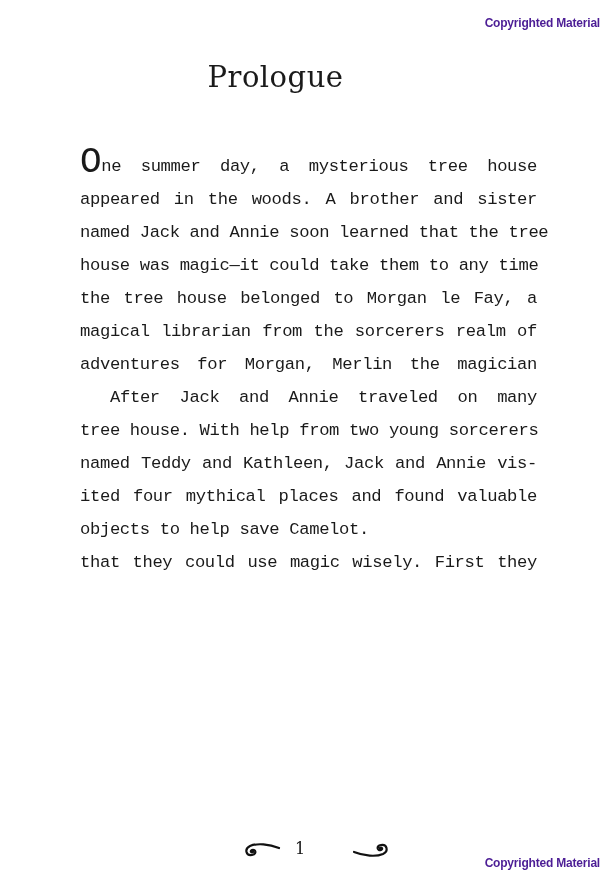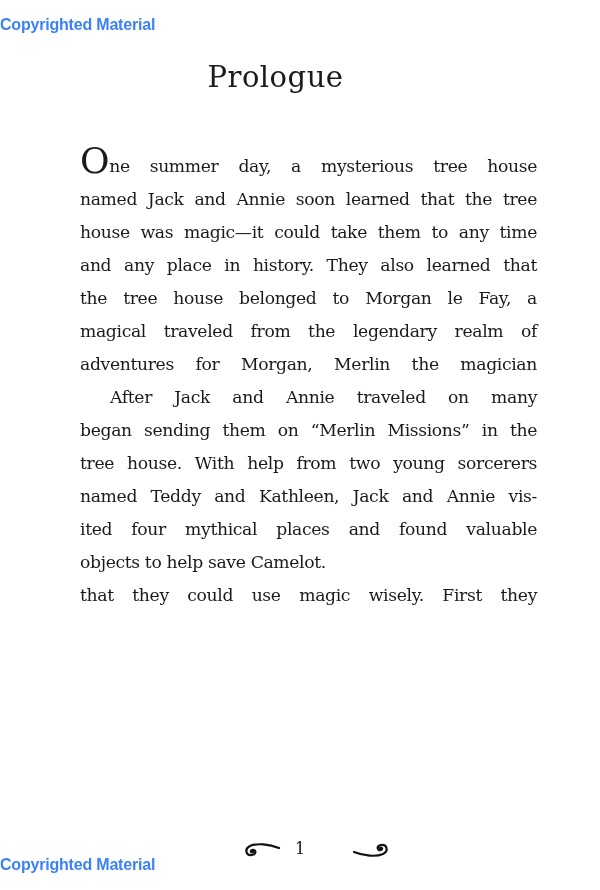--- a/index.html
+++ b/index.html
@@ -1,40 +1,40 @@
 <!DOCTYPE html>
 <html><head>
   <meta charset="utf-8">
   <style>
     html, body { margin: 0; padding: 0; }
     body {
       width: 600px; height: 890px; background: #ffffff; position: relative; overflow: hidden;
       font-family: "DejaVu Serif", serif; color: #1a1a1a;
     }
     .watermark {
-      position: absolute; left: 0; width: 600px; text-align: left;
+      position: absolute; left: 0; width: 600px; text-align: right;
       font-family: "Liberation Sans", sans-serif; font-weight: bold;
-      font-size: 16px; color: #3b82f6; letter-spacing: -0.2px;
+      font-size: 12px; color: #4c1d95; letter-spacing: -0.2px;
     }
     .wm-top { top: 16px; }
     .wm-bottom { top: 856px; }
     .title {
       position: absolute; top: 60px; left: 0; width: 551px; text-align: center;
       font-family: "DejaVu Serif", serif; font-size: 29px; color: #1a1a1a; letter-spacing: 0.5px;
     }
     .body-text {
       position: absolute; top: 150px; left: 80px; width: 457px;
       font-family: "DejaVu Serif", serif; font-size: 17.2px; line-height: 33px;
       text-align: justify; hyphens: manual; letter-spacing: -0.35px;
     }
     .para { margin: 0; }
     .drop {
       font-size: 36px; line-height: 0; vertical-align: -1px;
     }
-    .line { display: block; text-align: justify; text-align-last: justify; white-space: nowrap; }
+    .line { display: block; text-align: justify; text-align-last: justify; white-space: nowrap; font-family: Liberation Mono, monospace; }
     .line.last { text-align-last: left; }
     .footer {
       position: absolute; top: 840px; left: 0; width: 600px; height: 20px;
     }
     .page-num {
       position: absolute; left: 0; width: 600px; top: -1px; text-align: center;
       font-family: "DejaVu Serif", serif; font-size: 16px; color: #111;
     }
     .flourish { position: absolute; top: 2px; }
     .fl-left { left: 243px; }
@@ -43,30 +43,29 @@
 </head>
 <body>
 
 <div class="watermark wm-top">Copyrighted Material</div>
 
 <h1 class="title" style="margin:0;font-weight:normal;">Prologue</h1>
 
 <div class="body-text">
   <p class="para">
     <span class="line"><span class="drop">O</span><span>ne summer day, a mysterious tree house</span></span>
+    <span class="line">appeared in the woods. A brother and sister</span>
     <span class="line">named Jack and Annie soon learned that the tree</span>
     <span class="line">house was magic—it could take them to any time</span>
-    <span class="line">and any place in history. They also learned that</span>
     <span class="line">the tree house belonged to Morgan le Fay, a</span>
-    <span class="line">magical traveled from the legendary realm of</span>
+    <span class="line">magical librarian from the sorcerers realm of</span>
   </p>
   <p class="para">
     <span class="line">adventures for Morgan, Merlin the magician</span>
     <span class="line" style="padding-left:30px;">After Jack and Annie traveled on many</span>
-    <span class="line">began sending them on “Merlin Missions” in the</span>
     <span class="line">tree house. With help from two young sorcerers</span>
     <span class="line">named Teddy and Kathleen, Jack and Annie vis-</span>
     <span class="line">ited four mythical places and found valuable</span>
     <span class="line last">objects to help save Camelot.</span>
   </p>
   <p class="para">
     <span class="line">that they could use magic wisely. First they</span>
   </p>
 </div>
 

